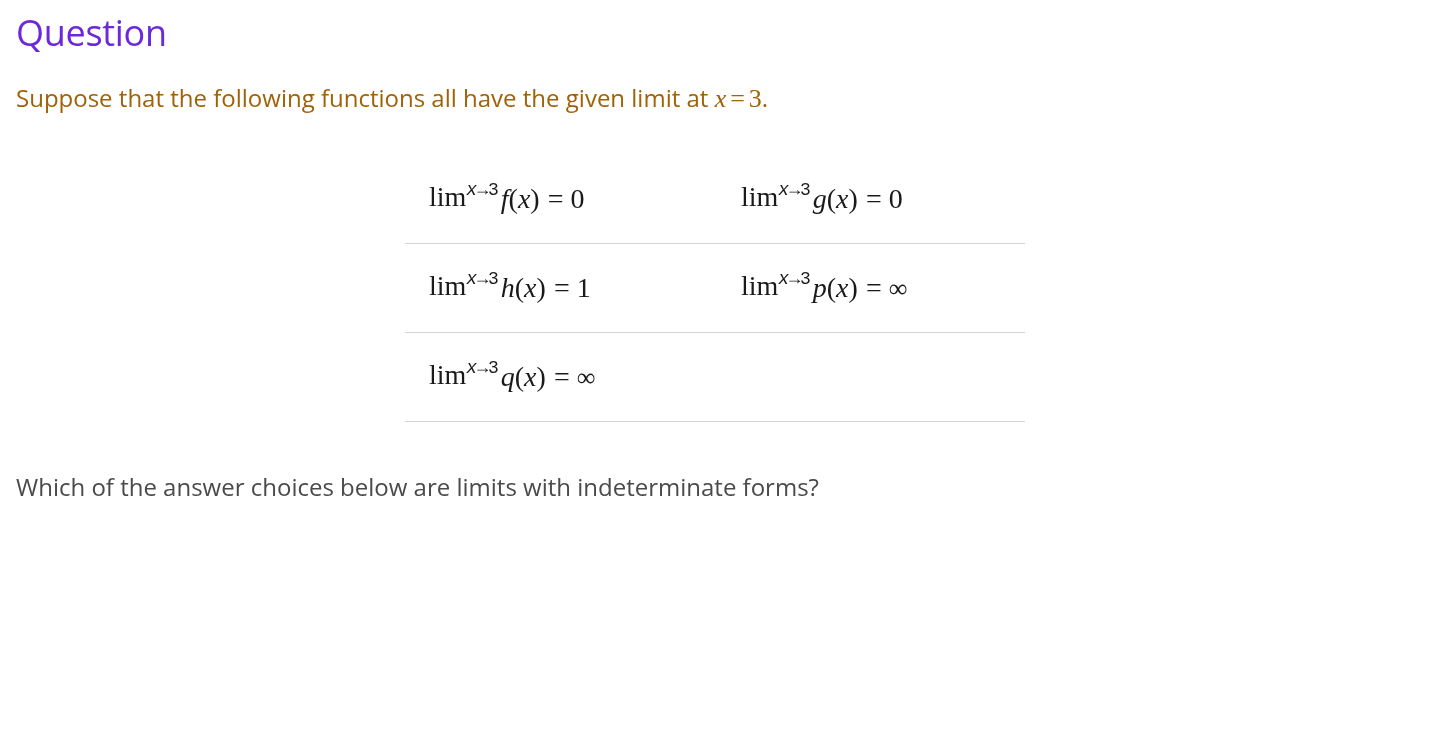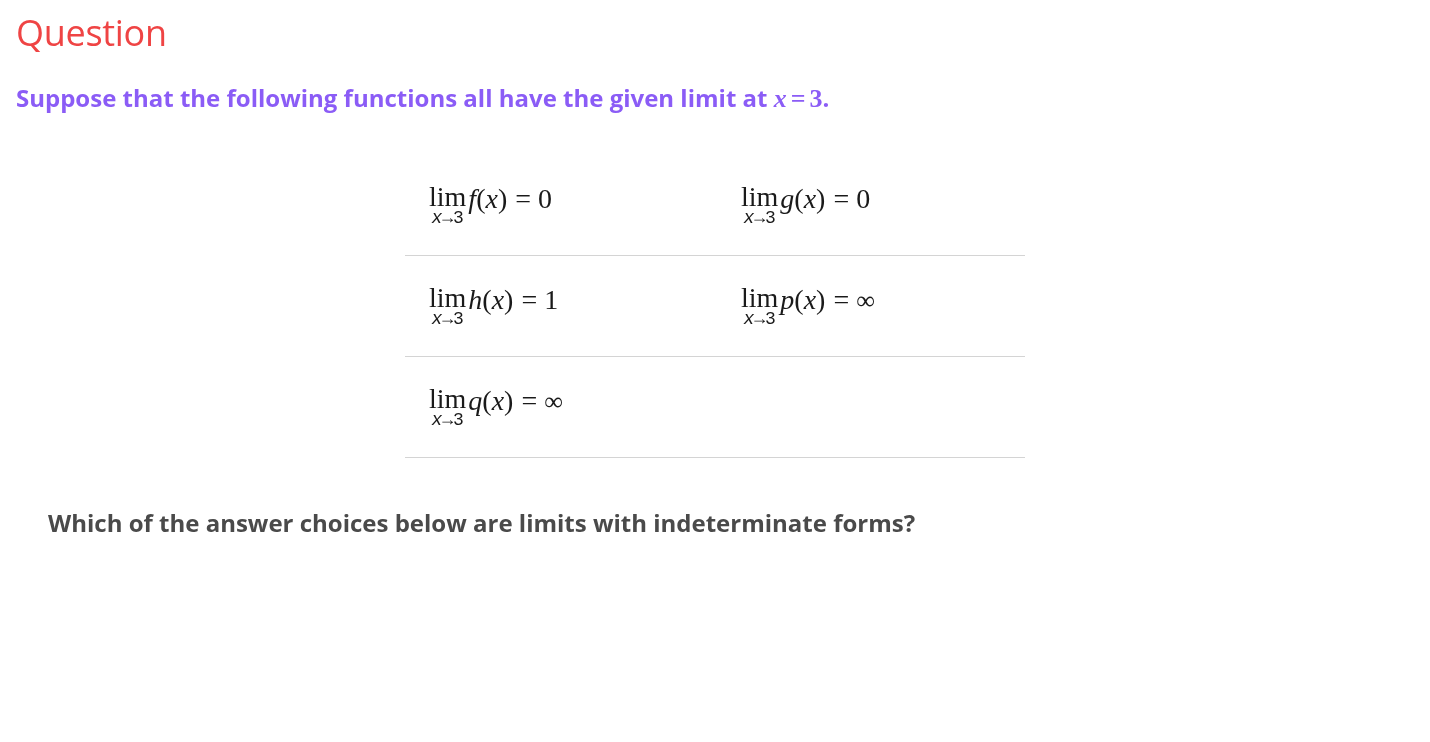--- a/index.html
+++ b/index.html
@@ -10,28 +10,28 @@
     body {
       font-family: -apple-system, BlinkMacSystemFont, "Segoe UI", "Open Sans", Roboto, Helvetica, Arial, sans-serif;
       background: #ffffff;
       color: #333333;
       padding: 8px 16px 20px 16px;
       width: 1430px;
     }
     .question-heading {
       font-size: 36px;
       font-weight: 400;
-      color: #ef4444;
+      color: #6d28d9;
       margin-bottom: 24px;
       letter-spacing: -0.3px;
     }
     .intro-text {
       font-size: 24px;
-      color: #8b5cf6;
-      font-weight: 700;
+      color: #a16207;
+      font-weight: 400;
       margin-bottom: 56px;
       line-height: 1.4;
     }
     .math-inline {
       font-family: "Times New Roman", Times, serif;
       font-style: italic;
       font-size: 26px;
     }
     .math-inline .eq {
       font-style: normal;
@@ -59,22 +59,22 @@
       color: #1a1a1a;
       display: flex;
       align-items: flex-start;
       padding-left: 28px;
     }
     .limit-cell:first-child {
       padding-left: 24px;
     }
     .lim-wrap {
       display: inline-flex;
-      flex-direction: column;
-      align-items: center;
+      flex-direction: row;
+      align-items: flex-start;
       line-height: 1;
       margin-right: 2px;
     }
     .lim-text {
       font-style: normal;
       font-size: 28px;
       line-height: 1;
     }
     .lim-sub {
       font-style: normal;
@@ -102,23 +102,22 @@
       margin-left: 8px;
       white-space: nowrap;
     }
     .infinity {
       font-style: normal;
       font-size: 26px;
     }
     .closing-text {
       font-size: 24px;
       color: #4a4a4a;
-      font-weight: 700;
+      font-weight: 400;
       line-height: 1.4;
-      margin-left: 32px;
     }
   </style>
 </head>
 <body>
 
 <h2 class="question-heading">Question</h2>
 
 <p class="intro-text">
   <span>Suppose that the following functions all have the given limit at </span><span class="math-inline"><span>x</span><span class="eq">=</span><span class="num">3</span></span><span>.</span>
 </p>

